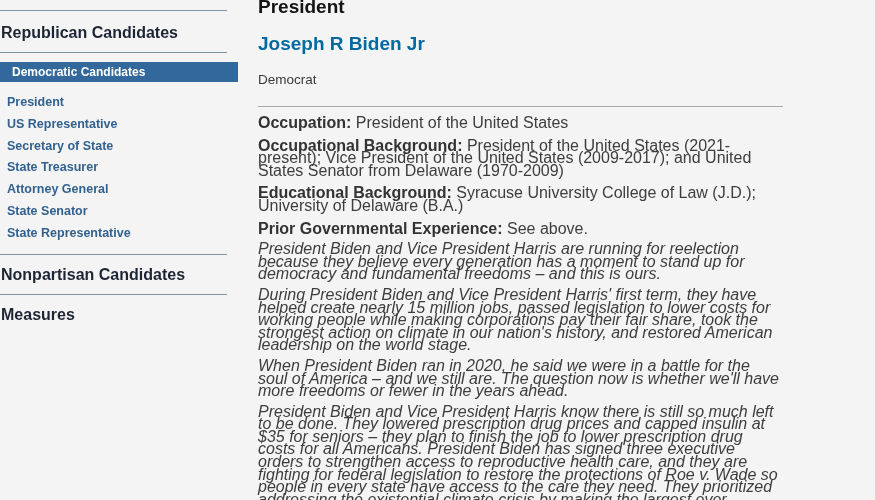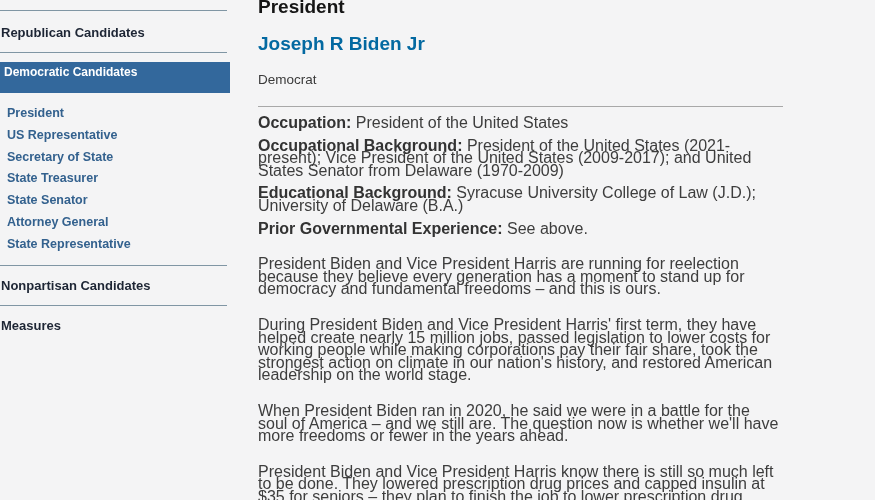--- a/index.html
+++ b/index.html
@@ -7,28 +7,28 @@
     width:875px;height:500px;position:relative;overflow:hidden;
     background:#f4f4f5;
     font-family:"Liberation Sans","DejaVu Sans",sans-serif;
     -webkit-font-smoothing:antialiased;
   }
   
   .sidebar{position:absolute;left:0;top:0;width:228px;}
   .side-divider{height:0;border-top:1px solid #8096a4;width:227px;}
   .side-divider.first{margin-top:10px;}
   .side-header{
-    font-size:13px;font-weight:bold;color:#1d2534;
+    font-size:16px;font-weight:bold;color:#1d2534;
     padding:15px 0 12px 1px;line-height:14px;cursor:pointer;
   }
   .side-header.tight{padding:13px 0 12px 1px;}
   .active-bar{
     margin-top:9px;background:#33689c;color:#ffffff;
-    font-weight:bold;font-size:12px;height:31px;line-height:20px;
-    padding-left:4px;width:226px;cursor:pointer;
+    font-weight:bold;font-size:12px;height:20px;line-height:20px;
+    padding-left:12px;width:226px;cursor:pointer;
   }
   .office-list{list-style:none;margin:10px 0 0 0;padding:0;}
   .office-list li{
     height:21.8px;line-height:21.8px;padding-left:7px;
     font-size:12.5px;font-weight:bold;color:#33618e;cursor:pointer;
     white-space:nowrap;
   }
   .list-end{margin-top:9px;}
   
   .content{position:absolute;left:258px;top:0;width:525px;}
@@ -42,43 +42,43 @@
   }
   .party{font-size:13.5px;color:#3a3a3a;margin:17px 0 12px 0;line-height:17px;}
   .content hr{
     border:none;border-top:1px solid #a8a8a8;
     margin:18px 0 0 0;width:525px;
   }
   .details p, .statement p, .furnished{
     margin:10px 0 0 0;font-size:16px;line-height:12.6px;
     color:#3d3d3d;width:522px;
   }
-  .statement p{margin-top:23px;}
+  .statement p{margin-top:8px;font-style:italic;}
   .detail-label{font-weight:bold;color:#333333;}
   .furnished{font-style:italic;margin-top:0;color:#3d3d3d;}
 </style>
 </head>
 <body>
 
 <div class="sidebar">
   <div class="side-divider first"></div>
 
   <div class="side-header">Republican Candidates</div>
 
   <div class="side-divider"></div>
 
   <div class="active-bar">Democratic Candidates</div>
 
   <ul class="office-list">
     <li>President</li>
     <li>US Representative</li>
     <li>Secretary of State</li>
     <li>State Treasurer</li>
+    <li>Attorney General</li>
     <li>State Senator</li>
-    <li>Attorney General</li>
     <li>State Representative</li>
   </ul>
 
   <div class="side-divider list-end"></div>
 
   <div class="side-header tight">Nonpartisan Candidates</div>
 
   <div class="side-divider"></div>
 
   <div class="side-header tight">Measures</div>

